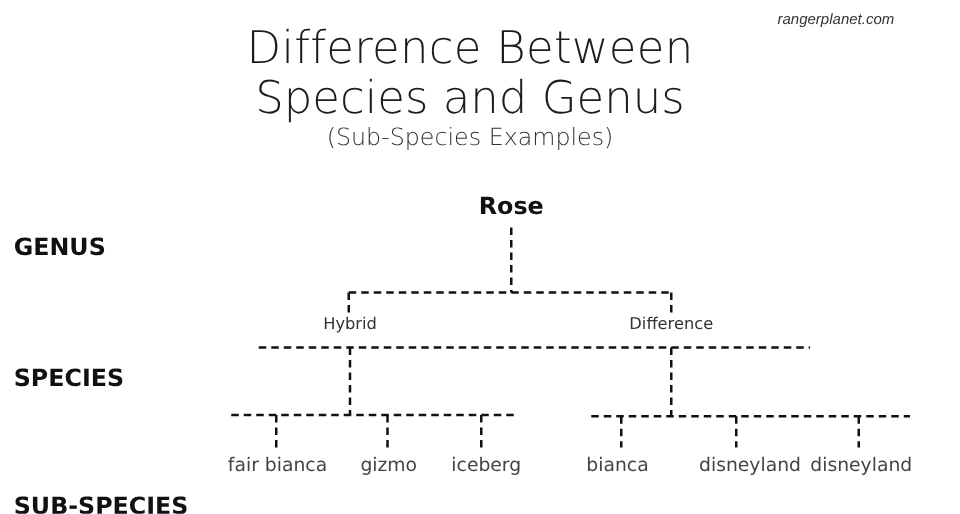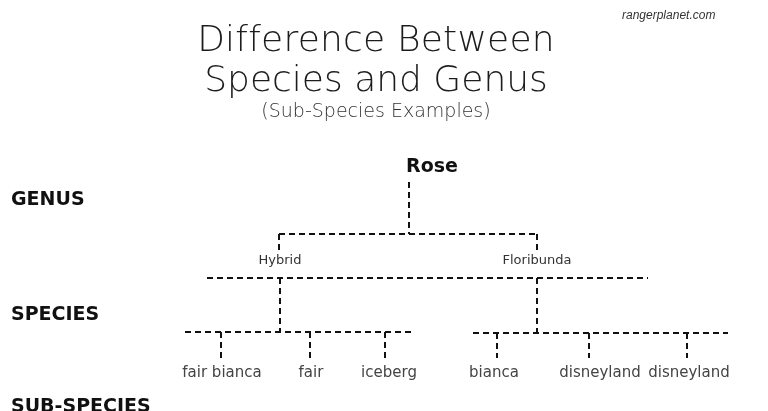--- a/index.html
+++ b/index.html
@@ -5,36 +5,36 @@
     html, body { margin: 0; padding: 0; background: #ffffff; }
     body { width: 768px; height: 411px; position: relative; overflow: hidden;
            font-family: "DejaVu Sans", "Liberation Sans", sans-serif; color: #1a1a1a; }
     .abs { position: absolute; white-space: nowrap; }
     .watermark { top: 8px; left: 622px; font-size: 12px; color: #333; font-family: "Liberation Sans", sans-serif; font-style: italic; }
     .title { left: 0; width: 768px; text-align: center; font-weight: 300; color: #1c1c1c; }
     .t1 { top: 18px; font-size: 36px; left: -8px; letter-spacing: 0.2px; }
     .t2 { top: 58px; font-size: 36px; left: -8px; }
     .t3 { top: 99px; font-size: 19px; left: -8px; color: #333; }
     .level { font-weight: bold; font-size: 19px; color: #111; left: 11px; margin-top: 32px; }
-    .node-bold { font-weight: bold; font-size: 19px; color: #111; margin-left: 23px; }
+    .node-bold { font-weight: bold; font-size: 19px; color: #111; }
     .node { font-size: 13px; color: #333; transform: translateX(-50%); }
     .leaf { font-size: 15px; color: #444; transform: translateX(-50%); }
     svg.lines { position: absolute; left: 0; top: 0; }
   </style>
 </head>
 <body>
 
 <div class="abs watermark">rangerplanet.com</div>
 
 <div class="abs title t1">Difference Between</div>
 <div class="abs title t2">Species and Genus</div>
 <div class="abs title t3">(Sub-Species Examples)</div>
 
 <div class="abs level" style="top:155px">GENUS</div>
-<div class="abs level" style="top:270px">SPECIES</div>
+<div class="abs level" style="top:260px">SPECIES</div>
 <div class="abs level" style="top:362px">SUB-SPECIES</div>
 
 <svg class="lines" width="768" height="411">
   <g stroke="#111" stroke-width="2" stroke-dasharray="6,4" fill="none">
 
     <line x1="409" y1="182" x2="409" y2="234"></line>
 
     <line x1="279" y1="234" x2="537" y2="234"></line>
     <line x1="279" y1="234" x2="279" y2="250"></line>
     <line x1="537" y1="234" x2="537" y2="250"></line>
@@ -51,20 +51,20 @@
     <line x1="473" y1="333" x2="728" y2="333"></line>
     <line x1="497" y1="333" x2="497" y2="358"></line>
     <line x1="589" y1="333" x2="589" y2="358"></line>
     <line x1="687" y1="333" x2="687" y2="358"></line>
   </g>
 </svg>
 
 <div class="abs node-bold" style="top:154px; left:409px; transform:translateX(-50%)">Rose</div>
 
 <div class="abs node" style="top:252px; left:280px">Hybrid</div>
-<div class="abs node" style="top:252px; left:537px">Floribunda</div>
+<div class="abs node" style="top:252px; left:537px">Difference</div>
 
 <div class="abs leaf" style="top:363px; left:222px">fair bianca</div>
-<div class="abs leaf" style="top:363px; left:311px">fair</div>
+<div class="abs leaf" style="top:363px; left:311px">gizmo</div>
 <div class="abs leaf" style="top:363px; left:389px">iceberg</div>
 <div class="abs leaf" style="top:363px; left:494px">bianca</div>
 <div class="abs leaf" style="top:363px; left:600px">disneyland</div>
 <div class="abs leaf" style="top:363px; left:689px">disneyland</div>
 
 </body></html>

